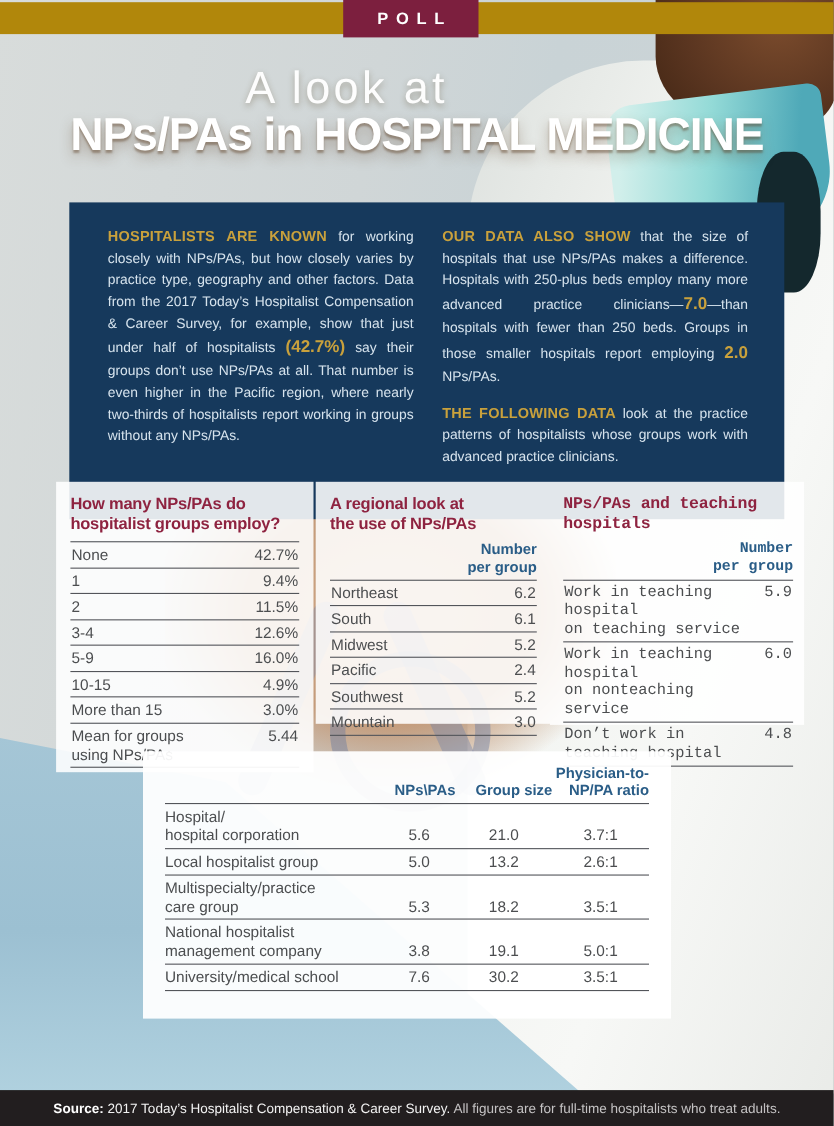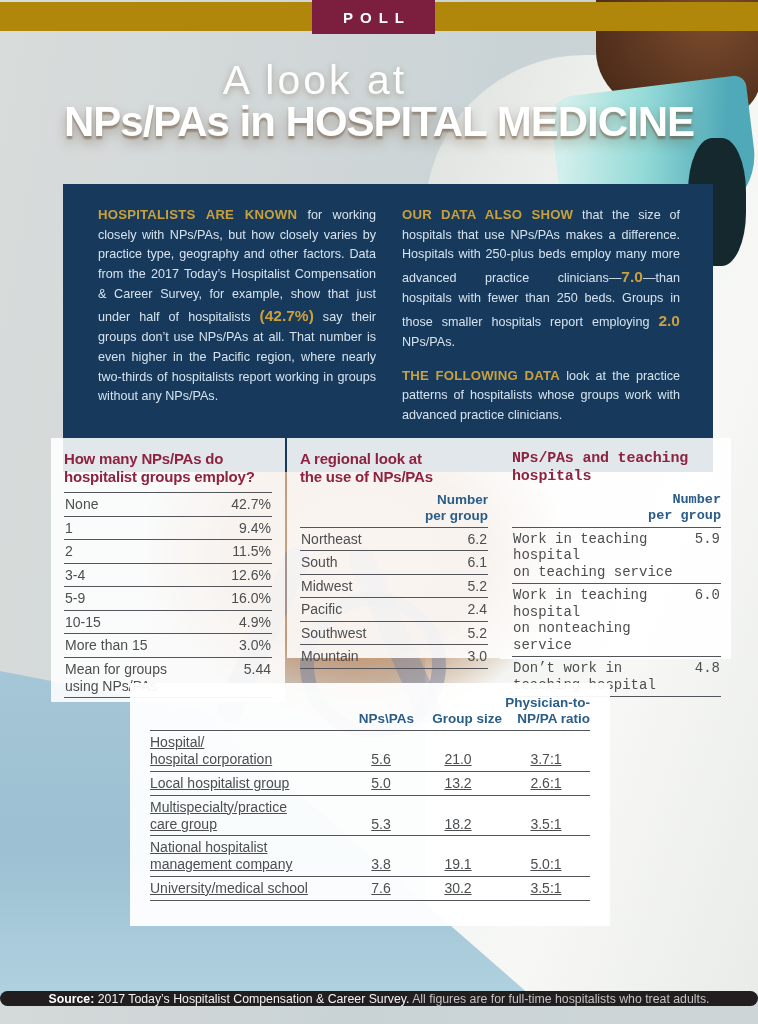--- a/index.html
+++ b/index.html
@@ -60,27 +60,27 @@
   .col-head{color:#2a5d87;font-weight:bold;font-size:13.5px;line-height:1.16;text-align:right;margin:2px 0 3px 0;}
   .trow{display:flex;justify-content:space-between;align-items:flex-start;
     border-top:1px solid #53555a;padding:3px 1px;color:#4c4e50;font-size:14px;line-height:1.18;}
   .trow:last-child{border-bottom:1px solid #53555a;}
   .trow .val{white-space:nowrap;padding-left:6px;}
   
   .g-head,.g-row{display:grid;grid-template-columns:45% 15% 20% 20%;align-items:end;
     color:#4c4e50;font-size:14px;line-height:1.2;}
   .g-head{color:#2a5d87;font-weight:bold;font-size:13.5px;line-height:1.16;padding-bottom:4px;}
   .g-head .c{text-align:right;}
-  .g-row{border-top:1px solid #53555a;padding:3px 0;text-decoration:underline;}
+  .g-row{border-top:1px solid #53555a;padding:3px 0;}
   .g-row:last-child{border-bottom:1px solid #53555a;}
   .g-row .c{text-align:center;}
   .t-head4{color:#8e2340;font-weight:bold;font-size:17px;letter-spacing:-.2px;margin-bottom:4px;}
   
-  .srcbar{position:absolute;z-index:2;left:0;top:991px;width:758px;height:15px;background:#221e1f;
-    display:flex;align-items:center;justify-content:center;font-size:12.3px;color:#f2f2f2;border-radius:11px;}
+  .srcbar{position:absolute;z-index:2;left:0;top:991px;width:758px;height:33px;background:#221e1f;
+    display:flex;align-items:center;justify-content:center;font-size:12.3px;color:#f2f2f2;}
   .srcbar .b{font-weight:bold;color:#ffffff;}
   .srcbar .dim{color:#c4c2c3;}
 </style>
 </head>
 <body>
 
 <div class="page">
 
   <div class="ph ph-coat"></div>
   <div class="ph ph-head"></div>

